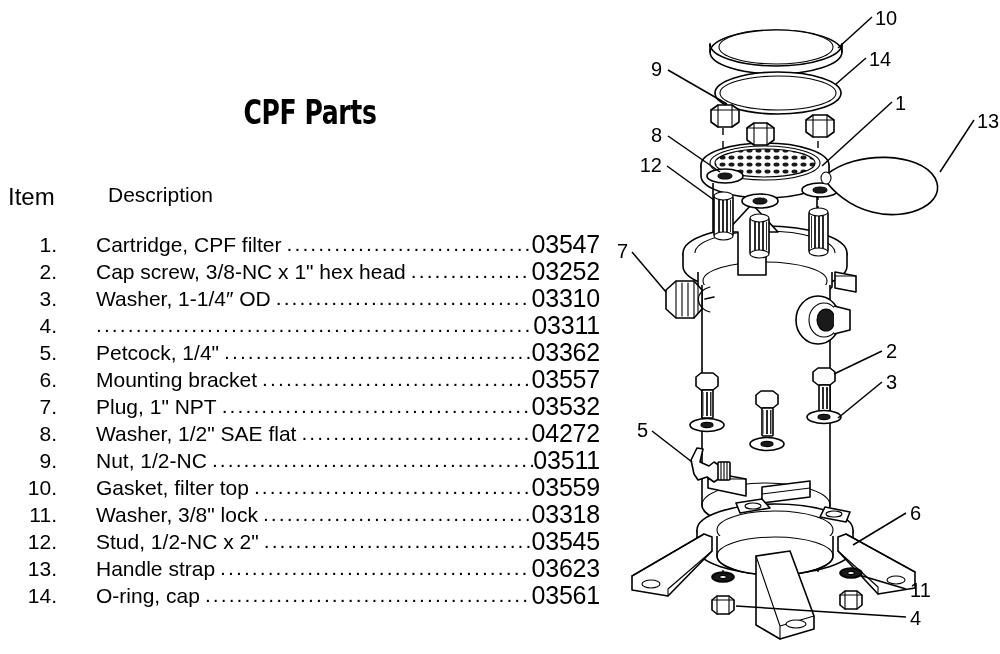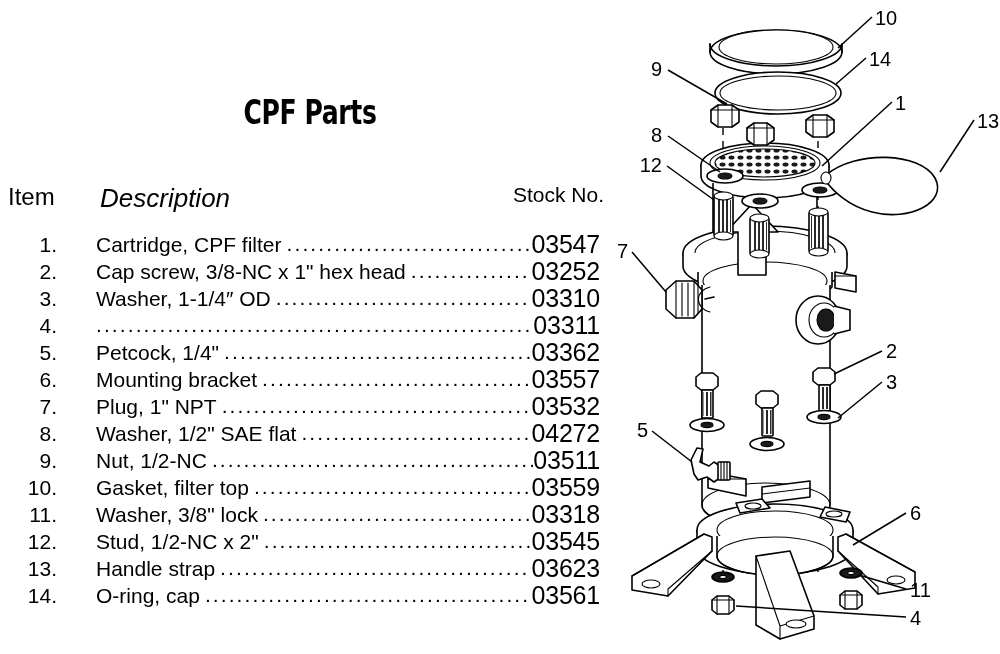--- a/index.html
+++ b/index.html
@@ -54,24 +54,23 @@
     height: 26px;
   }
   .head-item {
     position: absolute;
     left: 8px;
     top: 0;
     font-size: 24px;
   }
   .head-desc {
     position: absolute;
-    left: 100px;
-    top: 0;
-    font-size: 26px;
-    font-style: italic;
+    left: 108px;
+    top: 0;
+    font-size: 21px;
   }
   .head-stock {
     position: absolute;
     left: 0;
     top: 0;
     width: 604px;
     text-align: right;
     font-size: 21px;
   }
 
@@ -152,21 +151,20 @@
 
 <div id="page">
 
   <div id="parts-panel">
 
     <div id="doc-title">CPF Parts</div>
 
     <div id="table-head">
       <span class="head-item">Item</span>
       <span class="head-desc">Description</span>
-      <span class="head-stock">Stock No.</span>
     </div>
 
     <div id="parts-rows">
         <div class="part-row">
           <span class="p-num">1.</span>
           <span class="p-desc-wrap">
             <span class="p-desc">Cartridge, CPF filter</span>
             <span class="p-leader">..................................................................................</span>
             <span class="p-stock">03547</span>
           </span>

